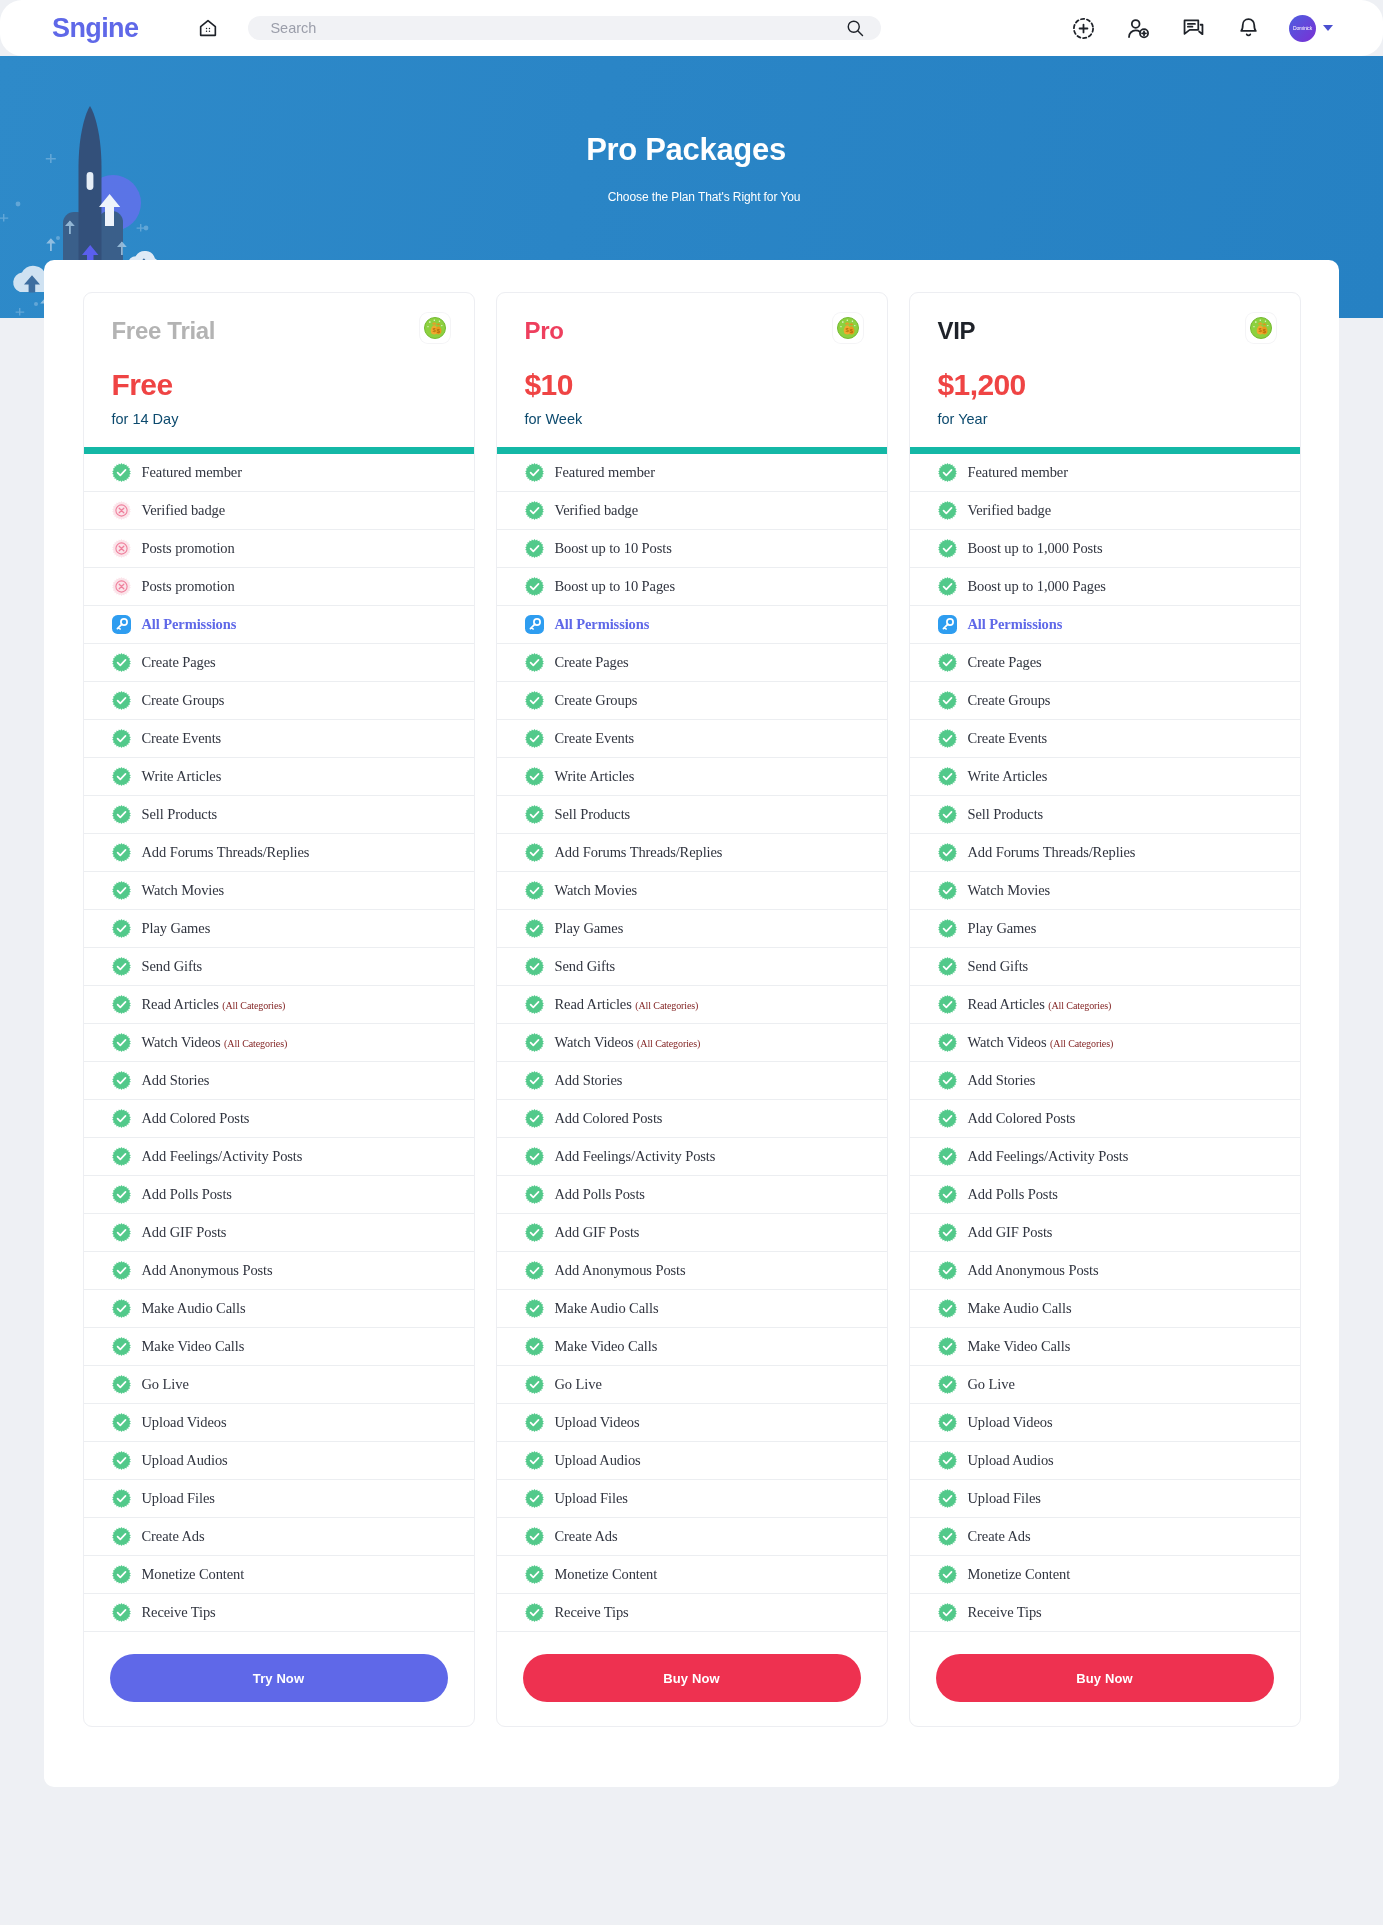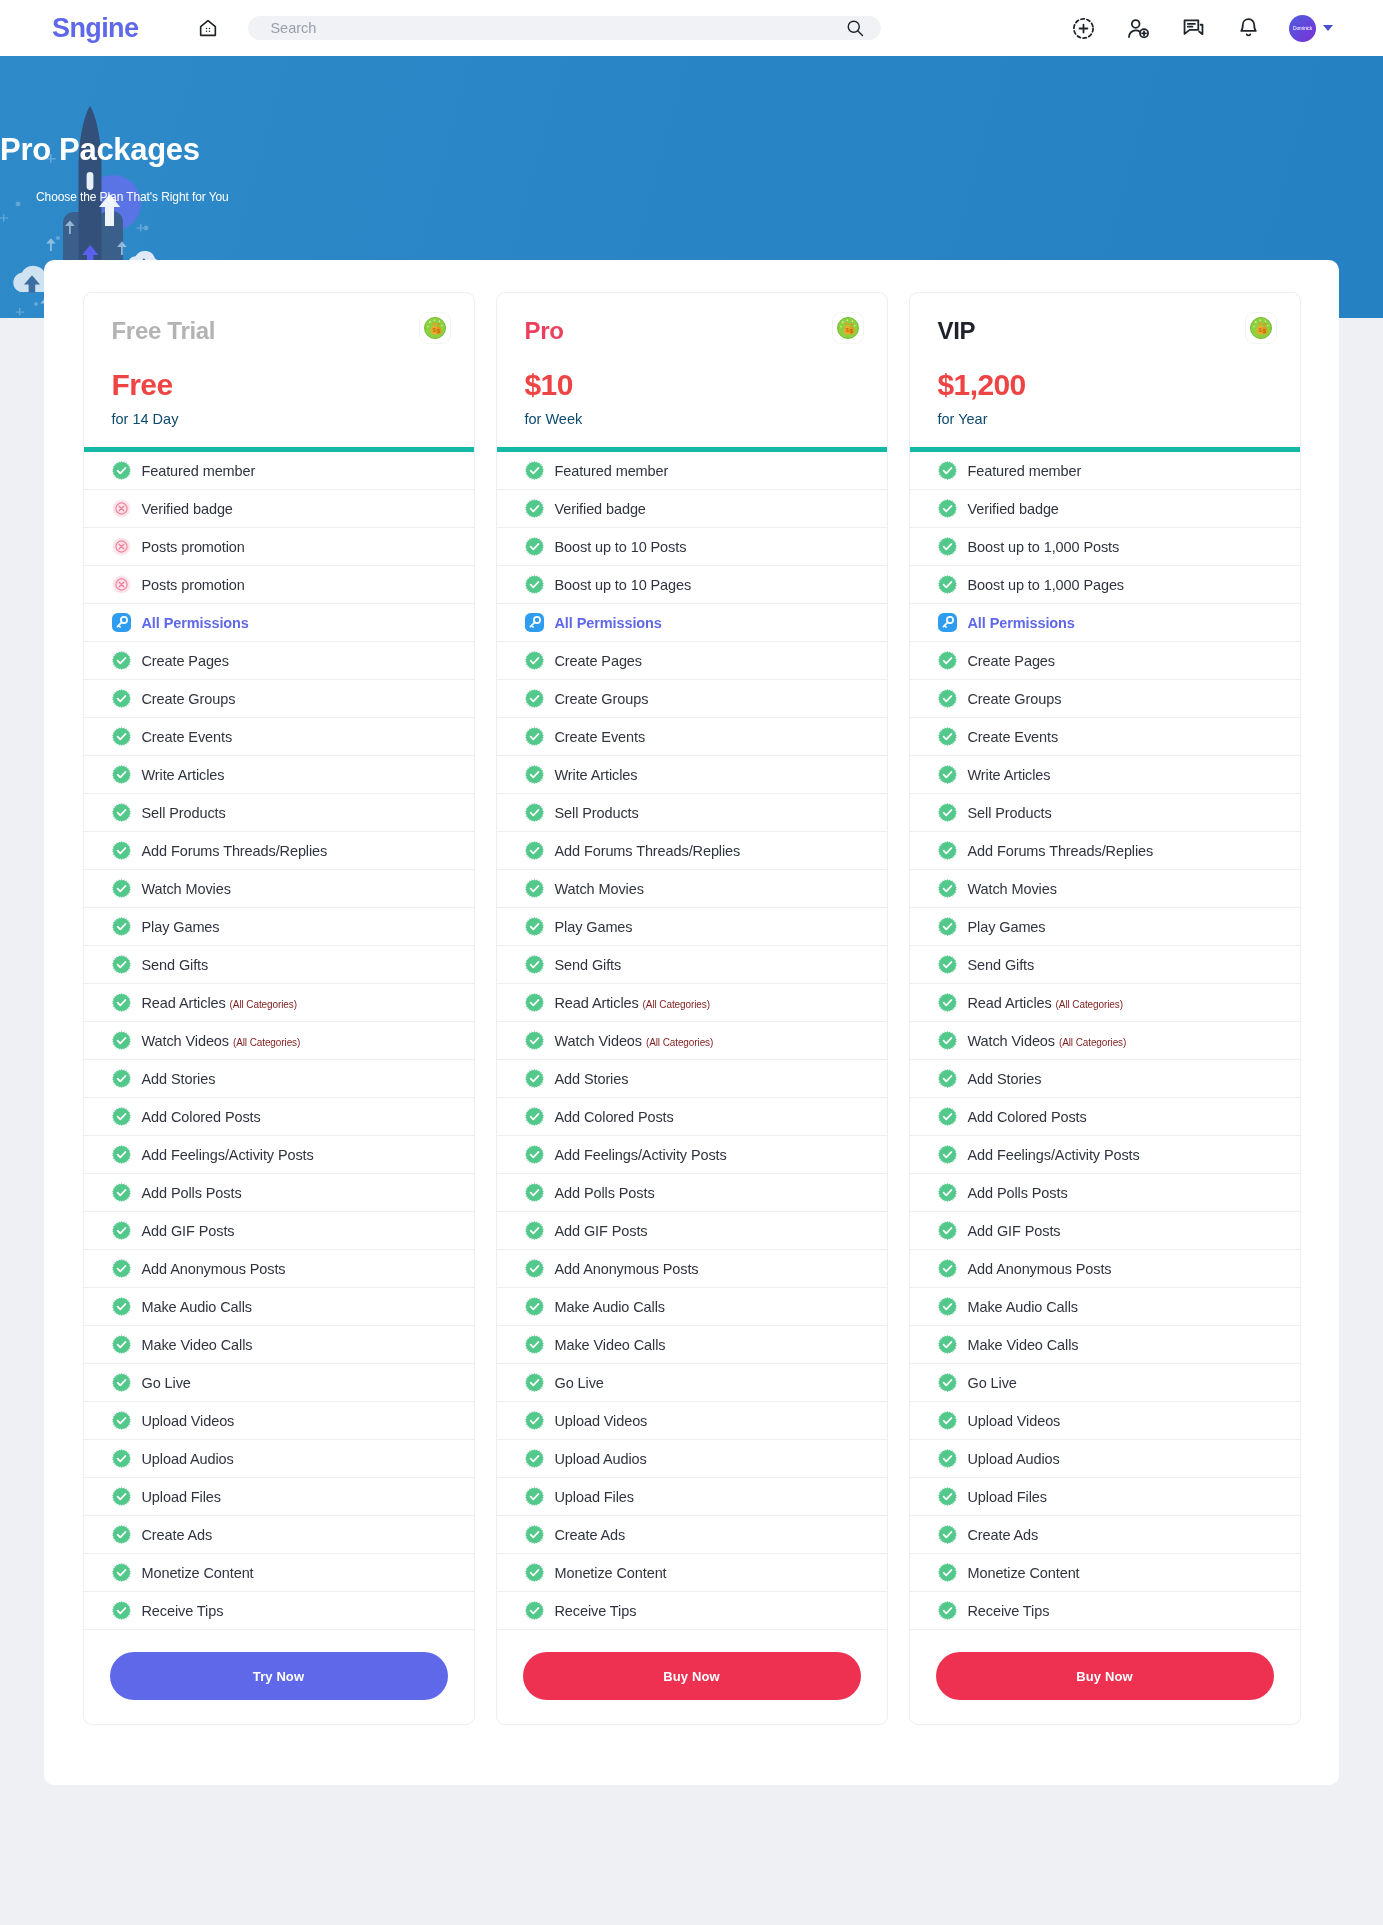--- a/index.html
+++ b/index.html
@@ -12,20 +12,21 @@
 
   
   .header {
     height: 56px;
     background: #ffffff;
     display: flex;
     align-items: center;
     padding: 0 26px;
     position: relative;
     z-index: 20;
+    border-radius: 22px;
   }
   .logo {
     font-size: 27px;
     font-weight: 700;
     color: #5f68e8;
     letter-spacing: -0.6px;
     margin-right: 52px;
     margin-left: 26px;
     cursor: pointer;
   }
@@ -83,21 +84,21 @@
   
   .banner {
     position: relative;
     height: 262px;
     background: linear-gradient(105deg, #2e8ac9 0%, #2a85c6 42%, #2681c3 100%);
     overflow: hidden;
   }
   .banner-art { position: absolute; left: 0; top: 0; width: 330px; height: 262px; }
   .banner-center {
     position: absolute; left: 0; right: 11px; top: 76px;
-    color: #ffffff;
+    text-align: center; color: #ffffff;
   }
   .banner-title { font-size: 31px; font-weight: 700; letter-spacing: -0.3px; margin-bottom: 22px; }
   .banner-sub { font-size: 12px; font-weight: 400; letter-spacing: -0.1px; padding-left: 36px; }
 
   
   .content {
     position: relative;
     margin: -58px 44px 0 44px;
     background: #ffffff;
     border-radius: 10px;
@@ -122,21 +123,21 @@
     position: absolute; right: 24px; top: 20px;
     width: 30px; height: 30px;
     border-radius: 8px;
     background: #ffffff;
     box-shadow: 0 0 0 1px #f4f4f6;
     display: flex; align-items: center; justify-content: center;
   }
   .card-price { font-size: 30px; font-weight: 700; color: #ef4444; margin-top: 24px; letter-spacing: -0.6px; }
   .card-period { font-size: 14.5px; color: #0c4a6e; margin-top: 9px; }
 
-  .feat-list { border-top: 5px solid #14b8a6; }
+  .feat-list { border-top: 7px solid #14b8a6; font-family: Liberation Serif, serif; }
   .feat {
     display: flex;
     align-items: center;
     gap: 11px;
     padding: 9px 28px;
     border-bottom: 1px solid #eceef1;
     min-height: 34px;
   }
   .feat-label { font-size: 14.5px; color: #30343f; letter-spacing: -0.1px; }
   .feat-label .sub { font-size: 10px; color: #7f1d1d; }

